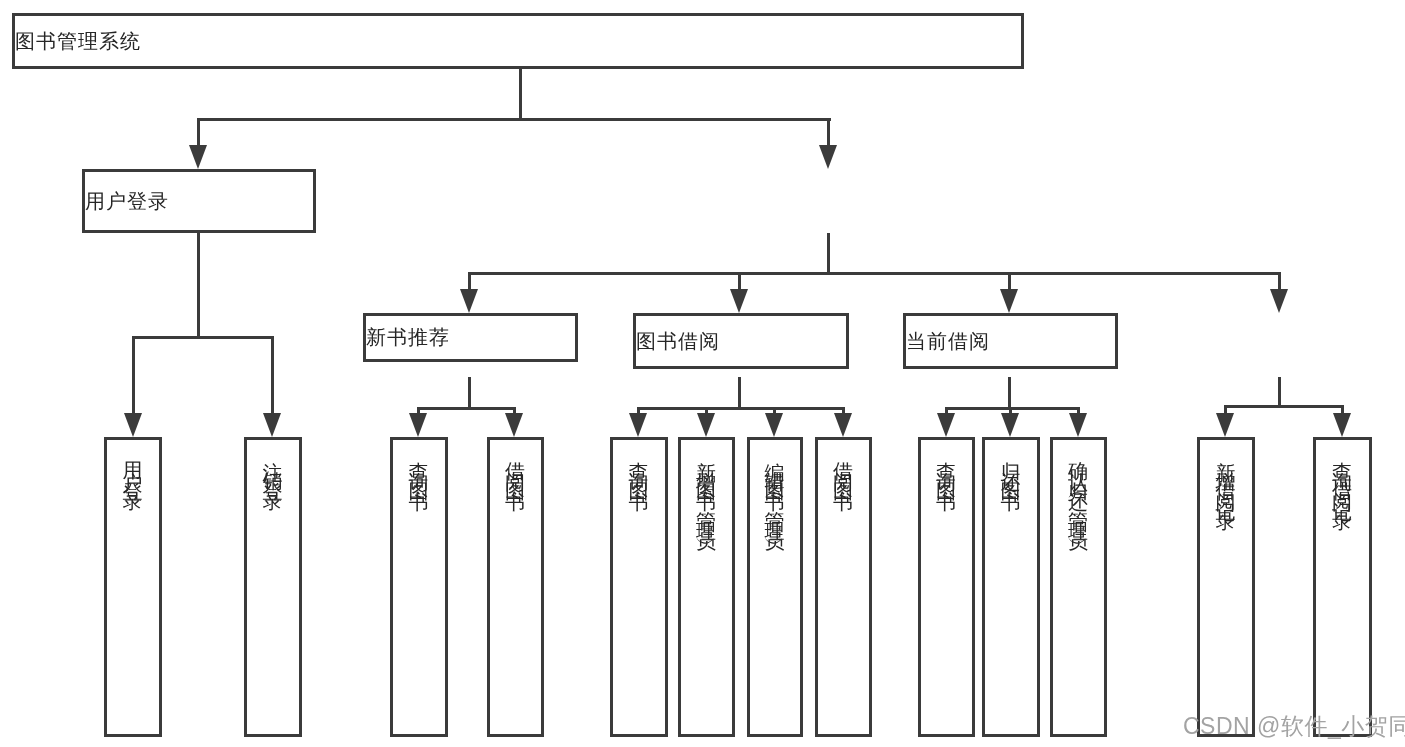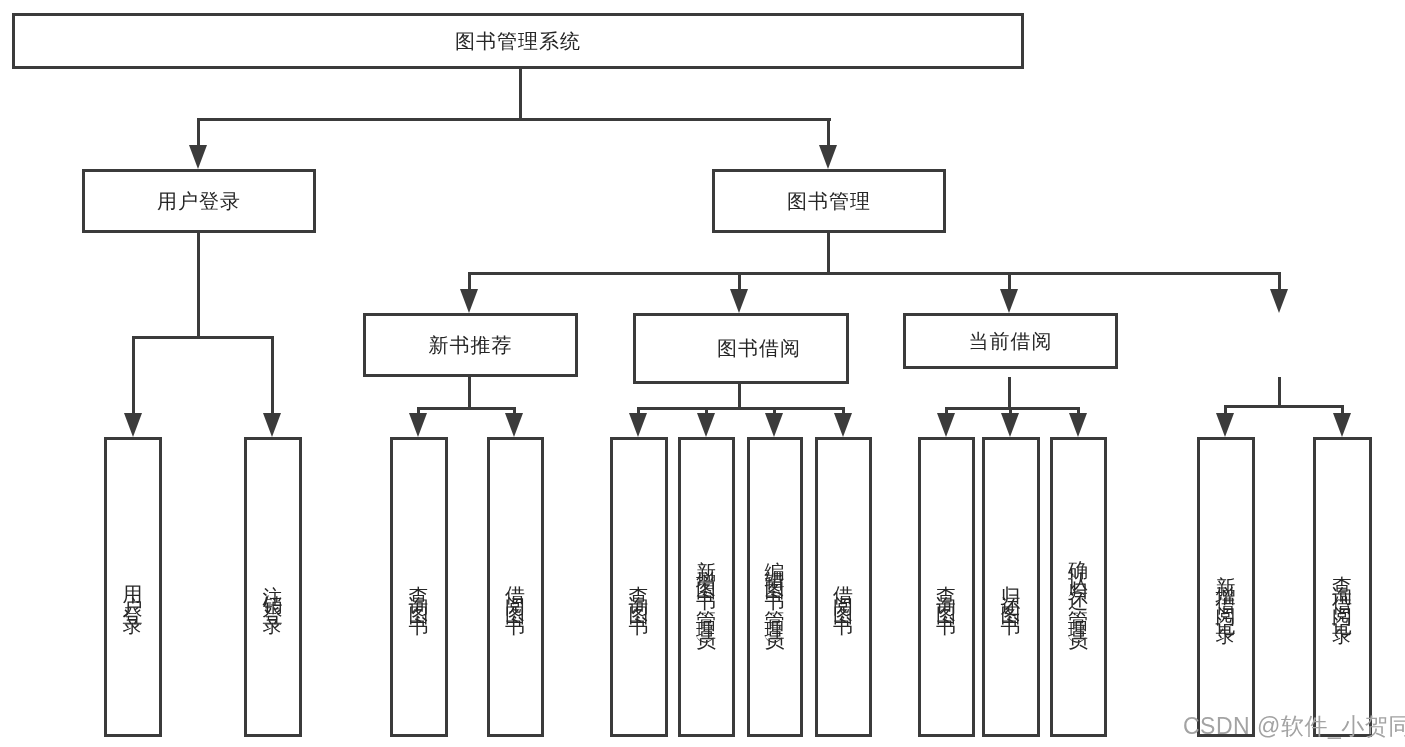--- a/index.html
+++ b/index.html
@@ -3,21 +3,21 @@
 <meta charset="utf-8">
 <style>
   html,body{margin:0;padding:0;background:#ffffff;}
   #stage{
     position:relative;width:1405px;height:747px;background:#ffffff;overflow:hidden;
     font-family:"Liberation Sans","DejaVu Sans",sans-serif;
   }
   .node{
     position:absolute;box-sizing:border-box;
     border:3px solid #3b3b3b;background:#ffffff;
-    display:flex;align-items:center;justify-content:center;
+    display:flex;align-items:center;justify-content:flex-start;
     color:#262626;font-size:20px;letter-spacing:1px;
     z-index:2;
   }
   .vnode{
     writing-mode:vertical-rl;text-orientation:mixed;
     letter-spacing:10px;line-height:1;
     padding-top:6px;
   }
   .hl{position:absolute;height:3px;background:#3b3b3b;z-index:1;}
   .vl{position:absolute;width:3px;background:#3b3b3b;z-index:1;}
@@ -43,23 +43,20 @@
   <div class="vl" style="left:519px;top:69px;height:52px;"></div>
   <div class="hl" style="left:197px;top:118px;width:634px;"></div>
   <div class="vl" style="left:197px;top:118px;height:32px;"></div>
   <div class="ah" style="left:189px;top:145px;"></div>
   <div class="vl" style="left:827px;top:118px;height:32px;"></div>
   <div class="ah" style="left:819px;top:145px;"></div>
 
   <div class="node" style="left:82px;top:169px;width:234px;height:64px;">
     <span>用户登录</span>
   </div>
-  <div class="node" style="left:712px;top:169px;width:234px;height:64px;">
-    <span>图书管理</span>
-  </div>
 
   <div class="vl" style="left:197px;top:233px;height:106px;"></div>
   <div class="hl" style="left:132px;top:336px;width:142px;"></div>
   <div class="vl" style="left:132px;top:336px;height:82px;"></div>
   <div class="ah" style="left:124px;top:413px;"></div>
   <div class="vl" style="left:271px;top:336px;height:82px;"></div>
   <div class="ah" style="left:263px;top:413px;"></div>
 
   <div class="node vnode" style="left:104px;top:437px;width:58px;height:300px;">
     <span>用户登录</span>
@@ -72,24 +69,24 @@
   <div class="hl" style="left:469px;top:272px;width:812px;"></div>
   <div class="vl" style="left:468px;top:272px;height:22px;"></div>
   <div class="ah" style="left:460px;top:289px;"></div>
   <div class="vl" style="left:738px;top:272px;height:22px;"></div>
   <div class="ah" style="left:730px;top:289px;"></div>
   <div class="vl" style="left:1008px;top:272px;height:22px;"></div>
   <div class="ah" style="left:1000px;top:289px;"></div>
   <div class="vl" style="left:1278px;top:272px;height:22px;"></div>
   <div class="ah" style="left:1270px;top:289px;"></div>
 
-  <div class="node" style="left:363px;top:313px;width:215px;height:64px;">
+  <div class="node" style="left:363px;top:313px;width:215px;height:49px;">
     <span>新书推荐</span>
   </div>
-  <div class="node" style="left:633px;top:313px;width:216px;height:71px;padding-left:36px;">
+  <div class="node" style="left:633px;top:313px;width:216px;height:56px;">
     <span>图书借阅</span>
   </div>
   <div class="node" style="left:903px;top:313px;width:215px;height:56px;">
     <span>当前借阅</span>
   </div>
 
   <div class="vl" style="left:468px;top:377px;height:33px;"></div>
   <div class="hl" style="left:418px;top:407px;width:98px;"></div>
   <div class="vl" style="left:417px;top:407px;height:14px;"></div>
   <div class="ah" style="left:409px;top:413px;"></div>

